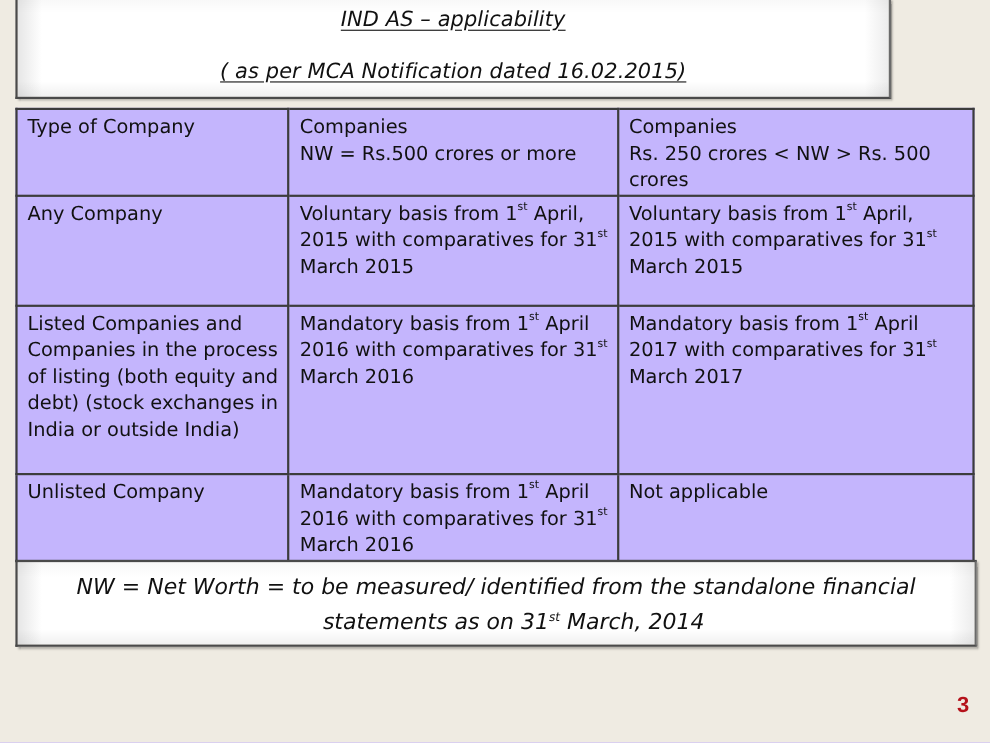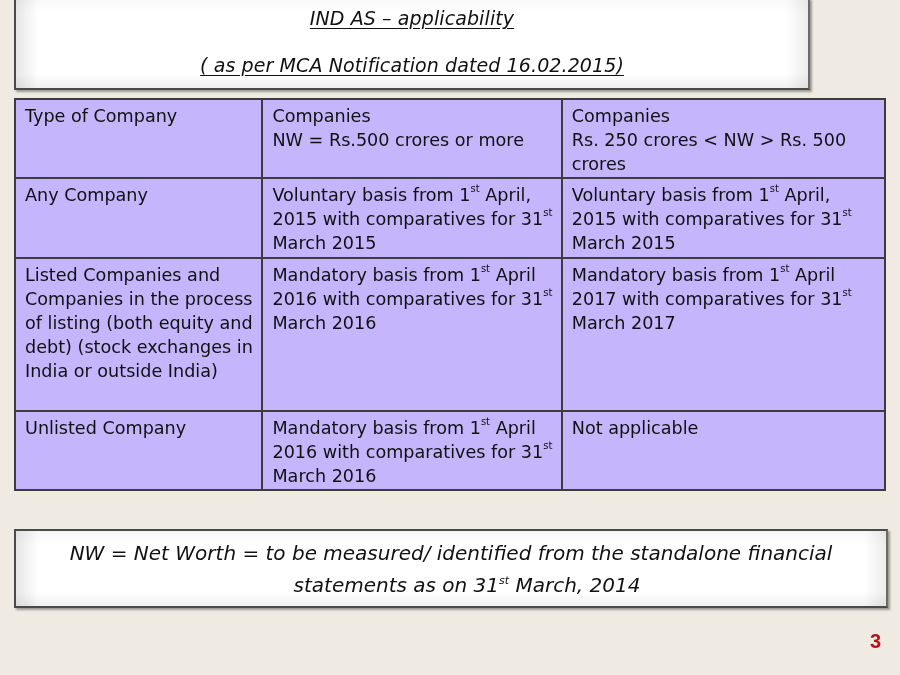--- a/index.html
+++ b/index.html
@@ -41,21 +41,21 @@
     border:2px solid #3c3c3c;
     vertical-align:top;
     padding:4px 8px 1px 9px;
     white-space:normal;
   }
   #applicability td sup { font-size:10px; line-height:0; position:relative; top:-2px; vertical-align:super; }
   col.c1 { width:248px; }
   col.c2 { width:300px; }
   col.c3 { width:324px; }
 
-  #note-box { left:14px; top:509px; width:870px; height:75px; border-top:2px solid #4a4a4a;margin-top:20px; }
+  #note-box { left:14px; top:509px; width:870px; height:75px; border-top:2px solid #4a4a4a; }
   .note-line {
     position:absolute; left:0; right:0; text-align:center;
     font-style:italic; font-size:20px;
   }
   #note-1 { top:10px; }
   #note-2 { top:42px;padding-left:32px; }
   .note-line sup { font-size:11px; vertical-align:super; line-height:0; }
 
   #page-number {
     position:absolute; left:870px; top:630px;
@@ -85,21 +85,21 @@
       <td>
         <span>Companies</span><br>
         <span>NW = Rs.500 crores or more</span>
       </td>
       <td>
         <span>Companies</span><br>
         <span>Rs. 250 crores &lt; NW &gt; Rs. 500 crores</span>
       </td>
     </tr>
 
-    <tr style="height:80px">
+    <tr style="height:100px">
       <td>Any Company</td>
       <td><span>Voluntary basis from 1</span><sup>st</sup><span> April, 2015 with comparatives for 31</span><sup>st</sup><span> March 2015</span></td>
       <td><span>Voluntary basis from 1</span><sup>st</sup><span> April, 2015 with comparatives for 31</span><sup>st</sup><span> March 2015</span></td>
     </tr>
 
     <tr style="height:153px">
       <td>Listed Companies and Companies in the process of listing (both equity and debt) (stock exchanges in India or outside India)</td>
       <td><span>Mandatory basis from 1</span><sup>st</sup><span> April 2016 with comparatives for 31</span><sup>st</sup><span> March 2016</span></td>
       <td><span>Mandatory basis from 1</span><sup>st</sup><span> April 2017 with comparatives for 31</span><sup>st</sup><span> March 2017</span></td>
     </tr>

